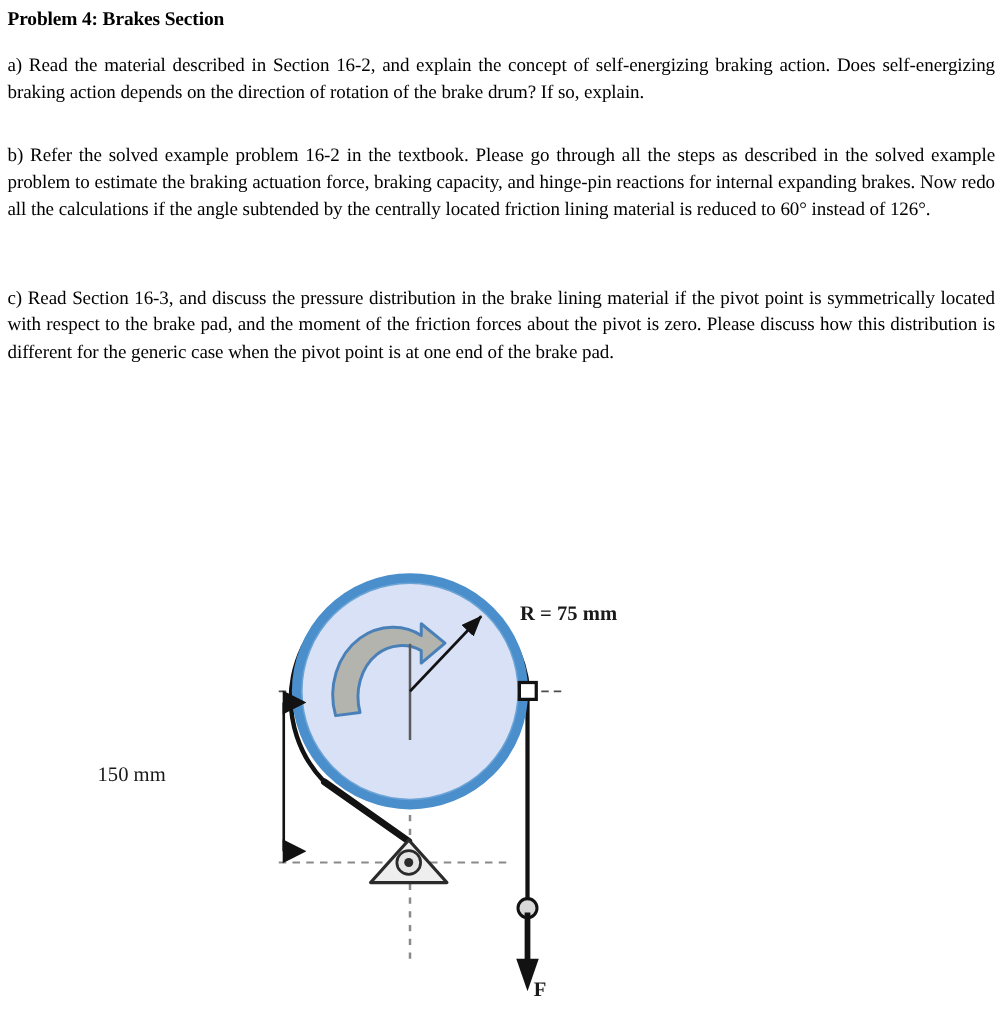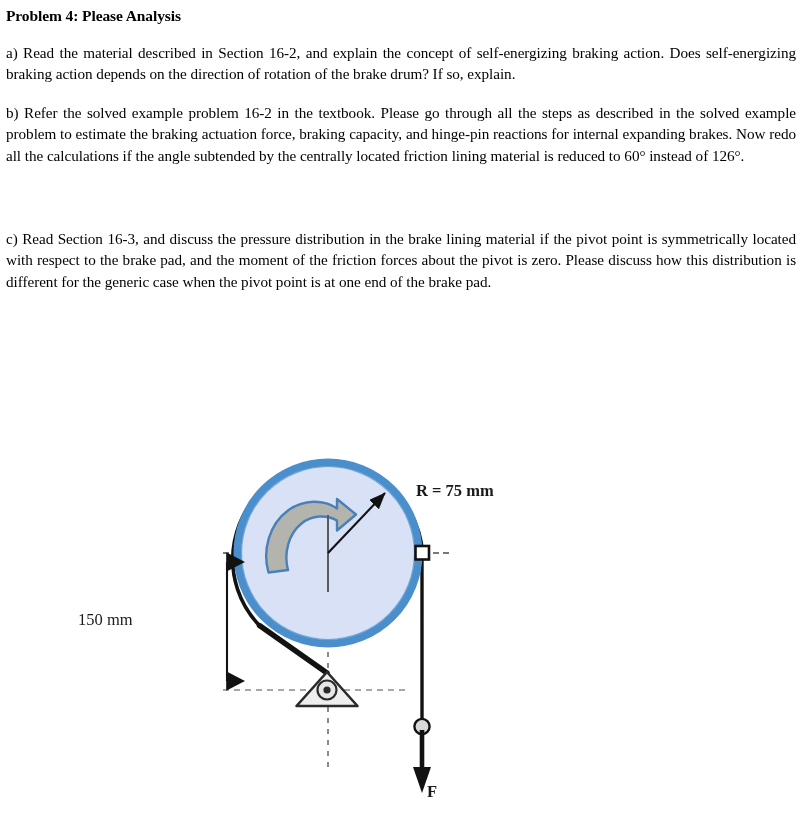--- a/index.html
+++ b/index.html
@@ -33,21 +33,21 @@
     line-height: 20px;
   }
   .para {
     font-size: 15.2px;
     line-height: 21.3px;
     text-align: justify;
     text-justify: inter-word;
     letter-spacing: -0.05px;
   }
   #para-a  { top: 42px;  }
-  #para-b  { top: 102px; }
+  #para-b  { top: 114px; }
   #para-c1 { top: 228px; }
   #para-c2 { top: 319px; }
 
   #figure-wrap {
     position: absolute;
     left: 0px;
     top: 440px;
     width: 804px;
     height: 376px;
     padding-left: 16px;
@@ -58,21 +58,21 @@
   .fig-label {
     font-family: "Liberation Serif", "DejaVu Serif", serif;
     fill: #1a1a1a;
   }
 </style>
 </head>
 <body>
 
 <div class="page">
 
-  <div class="text-block" id="problem-title">Problem 4: Please Analysis</div>
+  <div class="text-block" id="problem-title">Problem 4: Brakes Section</div>
 
   <div class="text-block para" id="para-a">a) Read the material described in Section 16-2, and explain the concept of self-energizing braking action. Does self-energizing braking action depends on the direction of rotation of the brake drum? If so, explain.</div>
 
   <div class="text-block para" id="para-b">b) Refer the solved example problem 16-2 in the textbook. Please go through all the steps as described in the solved example problem to estimate the braking actuation force, braking capacity, and hinge-pin reactions for internal expanding brakes. Now redo all the calculations if the angle subtended by the centrally located friction lining material is reduced to 60° instead of 126°.</div>
 
   <div class="text-block para" id="para-c1">c) Read Section 16-3, and discuss the pressure distribution in the brake lining material if the pivot point is symmetrically located with respect to the brake pad, and the moment of the friction forces about the pivot is zero. Please discuss how this distribution is different for the generic case when the pivot point is at one end of the brake pad.</div>
 
 
   <div id="figure-wrap">
     <svg id="figure-svg" width="804" height="376" viewBox="0 0 804 376" xmlns="http://www.w3.org/2000/svg">

